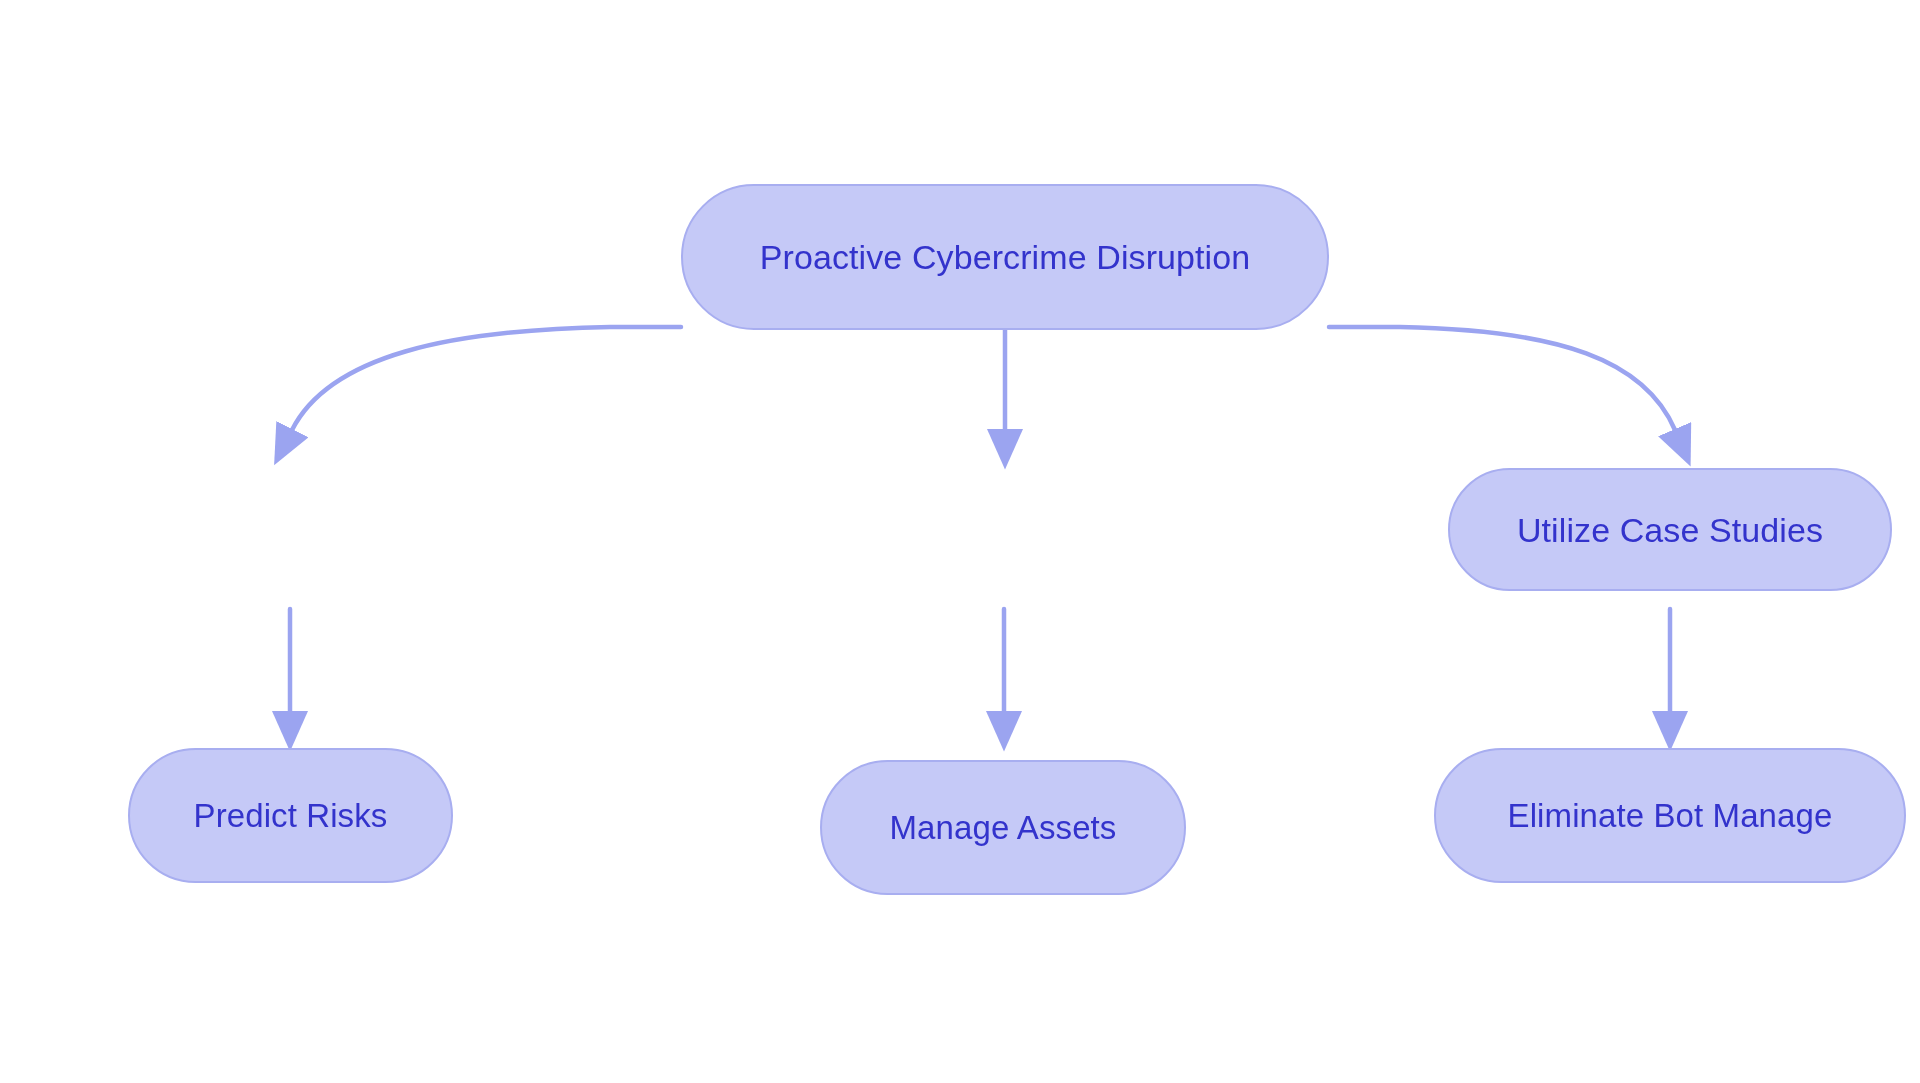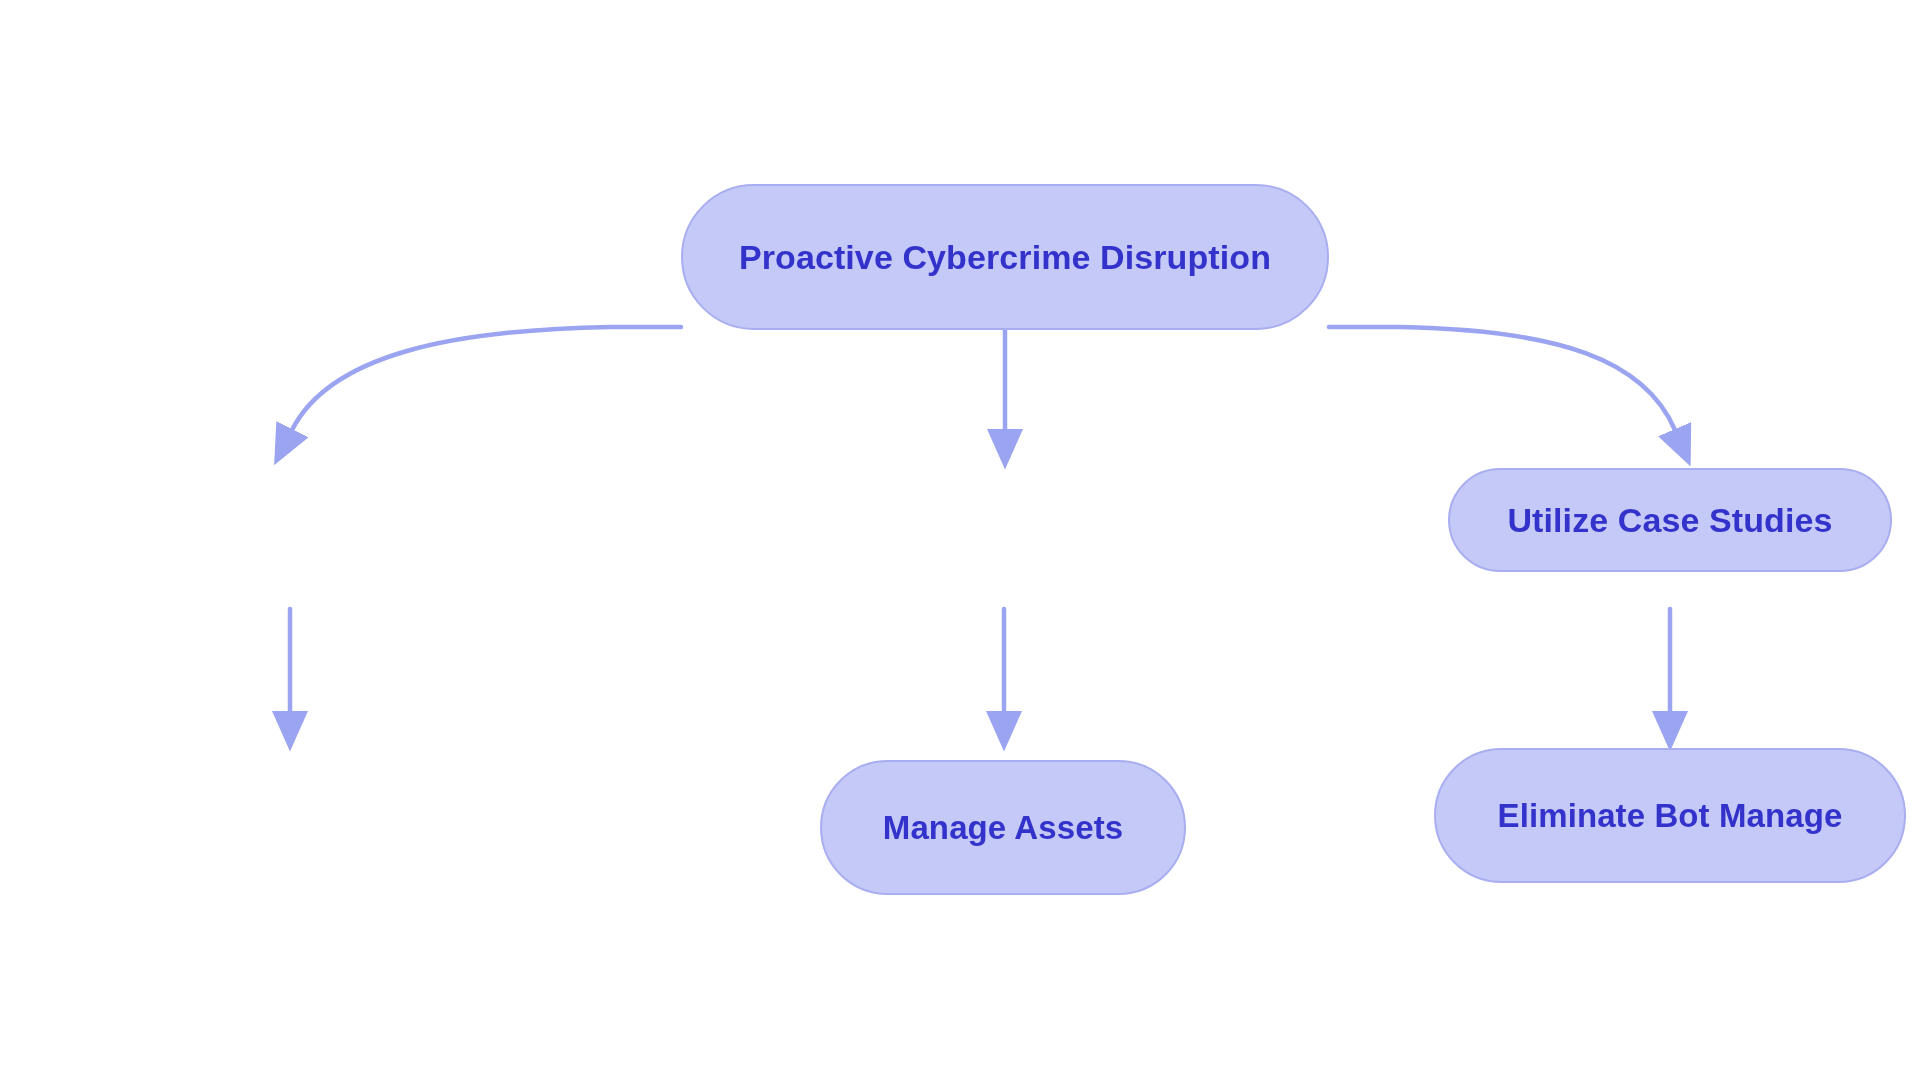--- a/index.html
+++ b/index.html
@@ -28,21 +28,21 @@
     position: absolute;
     box-sizing: border-box;
     background: #c5c9f7;
     border: 2px solid #a8aef0;
     border-radius: 9999px;
     display: flex;
     align-items: center;
     justify-content: center;
     color: #3333cc;
     font-family: "Liberation Sans", sans-serif;
-    font-weight: 700;
+    font-weight: 400;
     letter-spacing: 0.1px;
     white-space: nowrap;
     z-index: 2;
   }
   .node-label {
     display: block;
     line-height: 1;
     padding: 0 30px;
   }
   
@@ -65,21 +65,21 @@
     left: 689px;
     top: 468px;
     width: 632px;
     height: 140px;
     font-size: 34px;
   }
   #node-casestudies {
     left: 1448px;
     top: 468px;
     width: 444px;
-    height: 104px;
+    height: 123px;
     font-size: 34px;
   }
   
   #node-predict {
     left: 128px;
     top: 748px;
     width: 325px;
     height: 135px;
     font-size: 33px;
   }
@@ -124,20 +124,23 @@
   </svg>
 
   <div class="node" id="node-root">
     <span class="node-label">Proactive Cybercrime Disruption</span>
   </div>
 
   <div class="node" id="node-casestudies">
     <span class="node-label">Utilize Case Studies</span>
   </div>
 
+  <div class="node" id="node-predict">
+    <span class="node-label">Predict Risks</span>
+  </div>
   <div class="node" id="node-assets">
     <span class="node-label">Manage Assets</span>
   </div>
   <div class="node" id="node-bots">
     <span class="node-label">Eliminate Bot Manage</span>
   </div>
 
 </div>
 
 </body></html>

